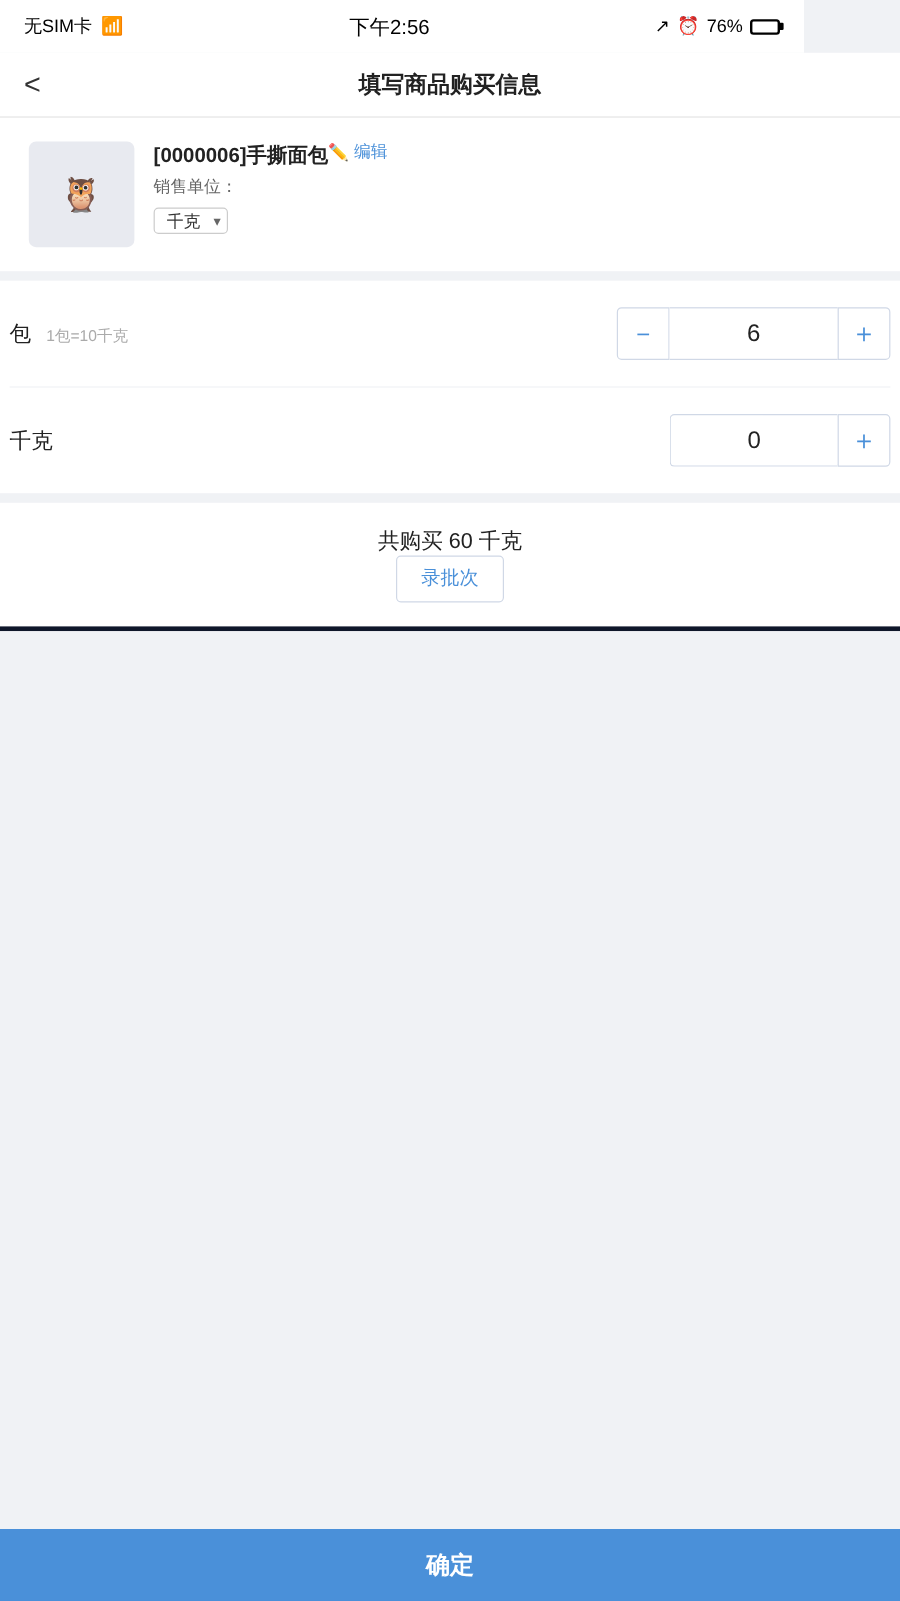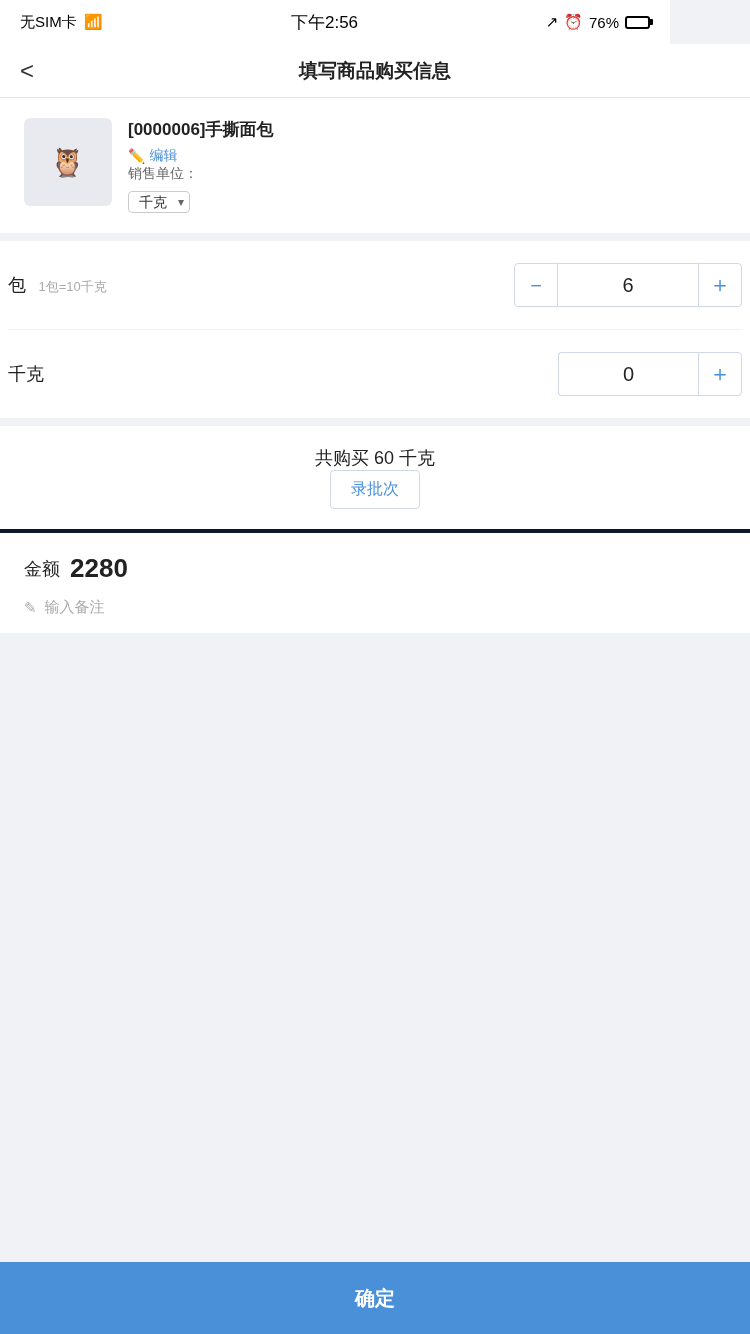--- a/index.html
+++ b/index.html
@@ -252,21 +252,21 @@
     .amount-value { font-size: 26px; font-weight: 600; color: #222; }
     .remark-row { display: flex; align-items: center; gap: 8px; color: #aaa; font-size: 15px; cursor: pointer; }
     .pencil-icon { font-size: 15px; color: #aaa; }
 
     
     .confirm-btn {
       position: fixed;
       bottom: 0;
       left: 0;
       width: 750px;
-      height: 72px;
+      height: 60px;
       background: #4a90d9;
       color: #fff;
       font-size: 20px;
       font-weight: 600;
       border: none;
       cursor: pointer;
       display: flex;
       align-items: center;
       justify-content: center;
     }
@@ -303,21 +303,21 @@
   <span class="nav-title">填写商品购买信息</span>
 </div>
 
 <div class="page-body">
 
   <div class="product-card">
     <div class="product-image">
       <span class="owl-logo">🦉</span>
     </div>
     <div class="product-info">
-      <div style="display:flex;justify-content:flex-start;align-items:flex-start;flex-direction:column;">
+      <div style="display:flex;justify-content:flex-start;align-items:flex-start;">
         <div class="product-name">[0000006]手撕面包</div>
         <div class="edit-btn">
           <span>✏️</span>
           <span>编辑</span>
         </div>
       </div>
       <div class="product-unit">
         <span>销售单位：</span>
         <div class="unit-select-wrap">
           <select class="unit-select">
@@ -353,28 +353,18 @@
       </div>
     </div>
   </div>
 
   <div class="total-section">
     <span class="total-text">共购买 60 千克</span>
     <button class="batch-btn">录批次</button>
   </div>
 
 
-  <div class="amount-section">
-    <div class="amount-row">
-      <span class="amount-label">金额</span>
-      <span class="amount-value">2280</span>
-    </div>
-    <div class="remark-row">
-      <span class="pencil-icon">✎</span>
-      <span>输入备注</span>
-    </div>
-  </div>
 
   <div style="flex:1;background:#f0f2f5;min-height:300px;"></div>
 
 </div>
 
 <button class="confirm-btn">确定</button>
 
 </body></html>

